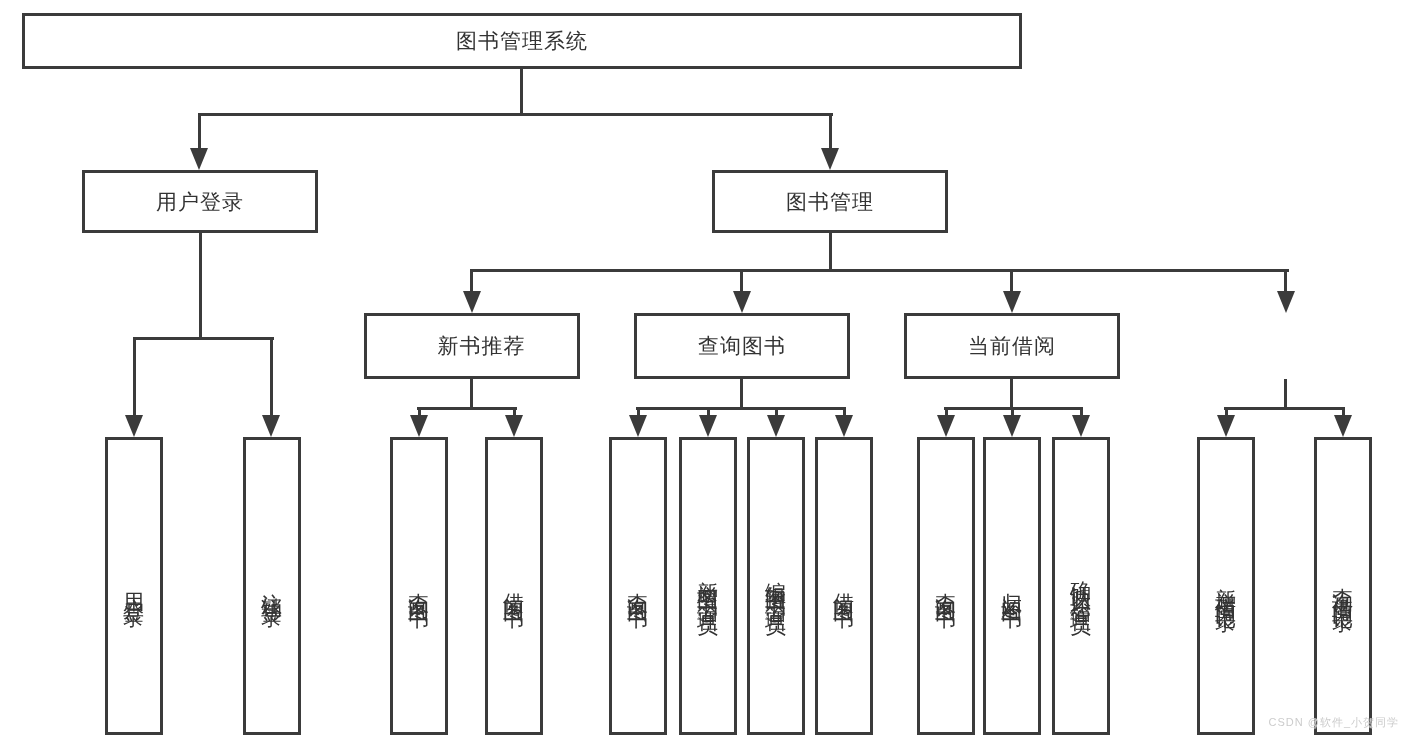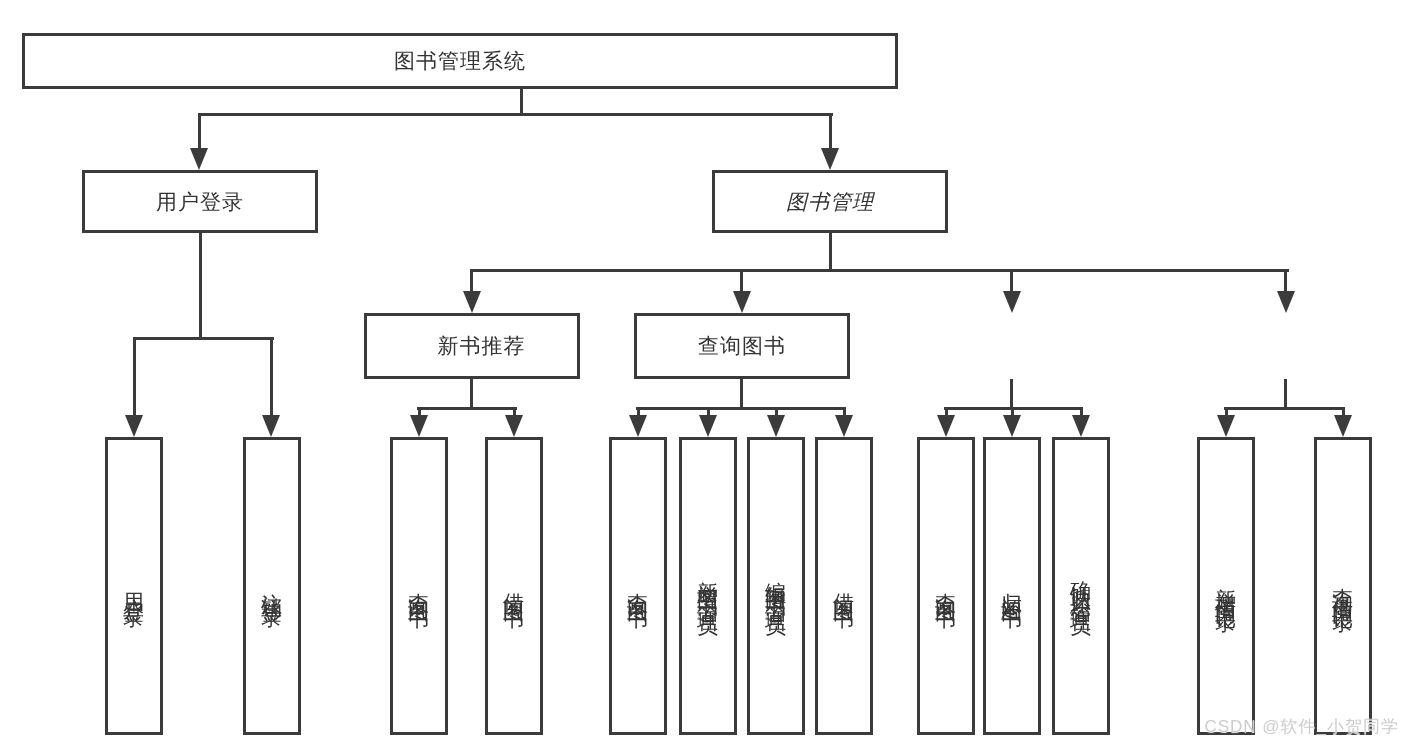--- a/index.html
+++ b/index.html
@@ -16,21 +16,21 @@
     writing-mode:vertical-rl;text-orientation:mixed;
     letter-spacing:5px;line-height:1;white-space:nowrap;
   }
   .line{position:absolute;background:#3b3b3b;z-index:1;}
   .arrowhead{
     position:absolute;width:0;height:0;z-index:1;
     border-left:9px solid transparent;border-right:9px solid transparent;
     border-top:22px solid #3b3b3b;
   }
   .watermark{
-    position:absolute;right:6px;top:715px;font-size:17px;letter-spacing:1px;
+    position:absolute;right:6px;top:715px;font-size:11px;letter-spacing:1px;
     color:#cccccc;text-shadow:0 1px 1px #ffffff;z-index:5;white-space:nowrap;
   }
 </style>
 </head>
 <body>
 
 <div class="canvas">
 
   <div class="line" style="left:520px;top:69px;width:3px;height:46px;"></div>
   <div class="line" style="left:198px;top:113px;width:635px;height:3px;"></div>
@@ -84,36 +84,39 @@
   <div class="arrowhead" style="left:629px;top:415px;"></div>
   <div class="arrowhead" style="left:699px;top:415px;"></div>
   <div class="arrowhead" style="left:767px;top:415px;"></div>
   <div class="arrowhead" style="left:835px;top:415px;"></div>
   <div class="arrowhead" style="left:937px;top:415px;"></div>
   <div class="arrowhead" style="left:1003px;top:415px;"></div>
   <div class="arrowhead" style="left:1072px;top:415px;"></div>
   <div class="arrowhead" style="left:1217px;top:415px;"></div>
   <div class="arrowhead" style="left:1334px;top:415px;"></div>
 
-  <div class="box" style="left:22px;top:13px;width:876px;height:56px;margin-top:20px;">
+  <div class="box" style="left:22px;top:13px;width:1000px;height:56px;">
     <span class="label">图书管理系统</span>
   </div>
 
   <div class="box" style="left:82px;top:170px;width:236px;height:63px;">
     <span class="label">用户登录</span>
   </div>
-  <div class="box" style="left:712px;top:170px;width:236px;height:63px;font-style:italic;">
+  <div class="box" style="left:712px;top:170px;width:236px;height:63px;">
     <span class="label">图书管理</span>
   </div>
 
   <div class="box" style="left:364px;top:313px;width:216px;height:66px;padding-left:19px;">
     <span class="label">新书推荐</span>
   </div>
   <div class="box" style="left:634px;top:313px;width:216px;height:66px;">
     <span class="label">查询图书</span>
+  </div>
+  <div class="box" style="left:904px;top:313px;width:216px;height:66px;">
+    <span class="label">当前借阅</span>
   </div>
 
   <div class="box vbox" style="left:105px;top:437px;width:58px;height:298px;">
     <span class="label">用户登录</span>
   </div>
   <div class="box vbox" style="left:243px;top:437px;width:58px;height:298px;">
     <span class="label">注销登录</span>
   </div>
 
   <div class="box vbox" style="left:390px;top:437px;width:58px;height:298px;">

